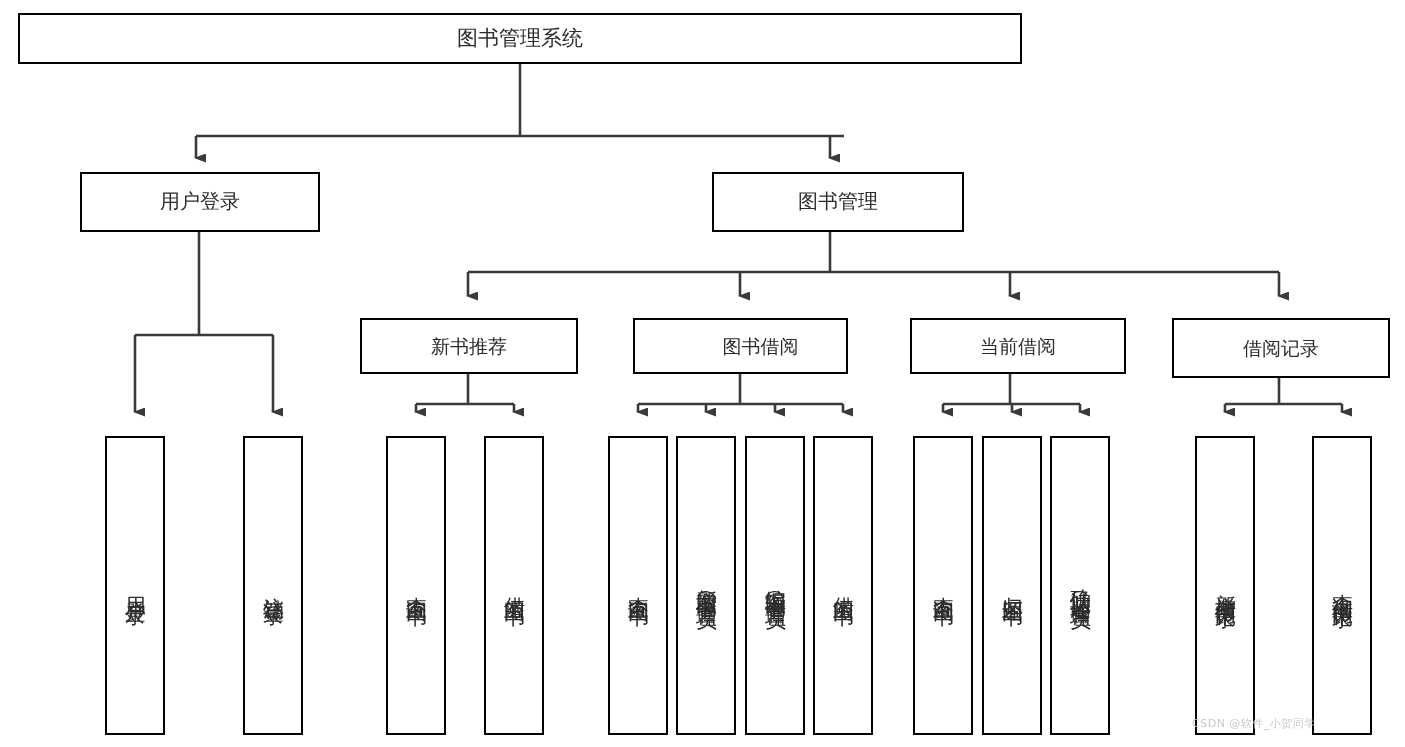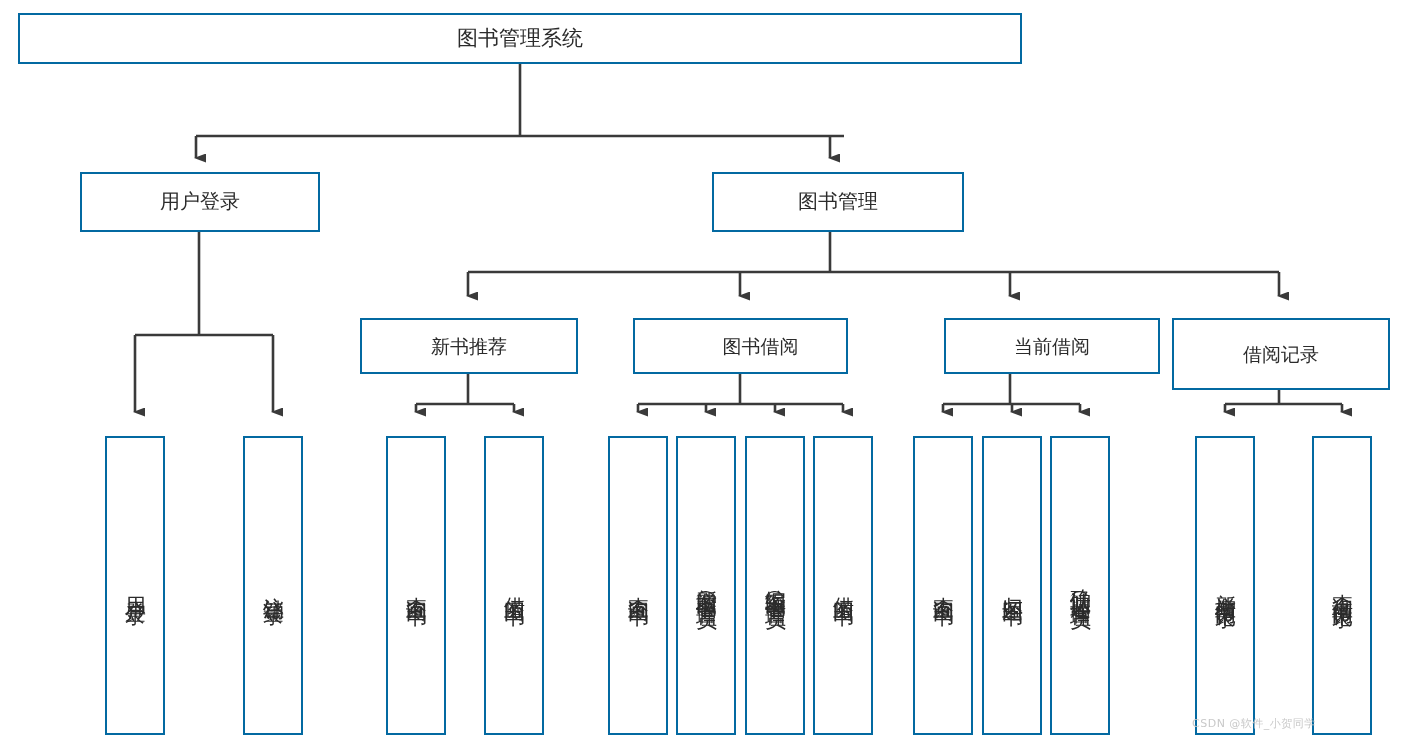--- a/index.html
+++ b/index.html
@@ -23,21 +23,21 @@
     left: 0;
     top: 0;
     width: 1405px;
     height: 747px;
     pointer-events: none;
   }
   .node {
     position: absolute;
     box-sizing: border-box;
     background: #ffffff;
-    border: 2px solid #0369a1;
+    border: 2px solid #000000;
     display: flex;
     align-items: center;
     justify-content: center;
     color: #2b2b2b;
     line-height: 1.28;
   }
   .node.root {
     font-size: 21px;
   }
   .node.lvl2 {
@@ -135,24 +135,24 @@
   <div class="node lvl2" style="left:712px; top:172px; width:252px; height:60px;">
     <span>图书管理</span>
   </div>
 
   <div class="node lvl3" style="left:360px; top:318px; width:218px; height:56px;">
     <span>新书推荐</span>
   </div>
   <div class="node lvl3" style="left:633px; top:318px; width:215px; height:56px;padding-left:40px;">
     <span>图书借阅</span>
   </div>
-  <div class="node lvl3" style="left:944px; top:318px; width:216px; height:56px;">
+  <div class="node lvl3" style="left:910px; top:318px; width:216px; height:56px;">
     <span>当前借阅</span>
   </div>
-  <div class="node lvl3" style="left:1172px; top:318px; width:218px; height:72px;">
+  <div class="node lvl3" style="left:1172px; top:318px; width:218px; height:60px;">
     <span>借阅记录</span>
   </div>
 
   <div class="node leaf" style="left:105px; top:436px; width:60px; height:299px;">
     <span class="leaf-text">用户登录</span>
   </div>
   <div class="node leaf" style="left:243px; top:436px; width:60px; height:299px;">
     <span class="leaf-text">注销登录</span>
   </div>
 

